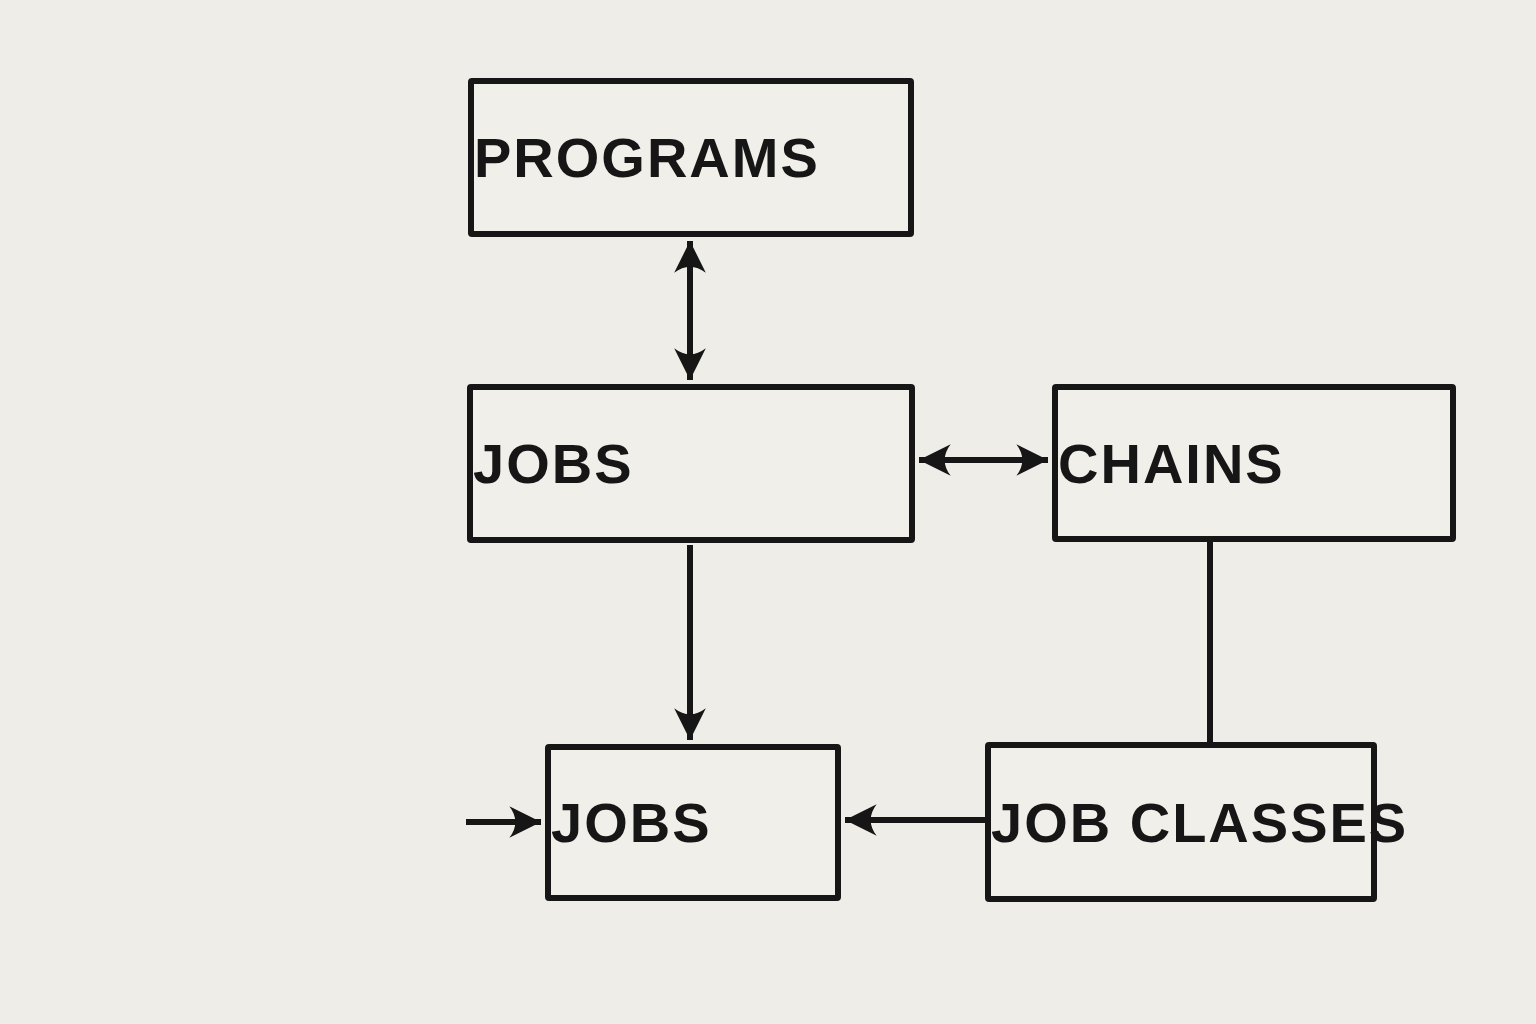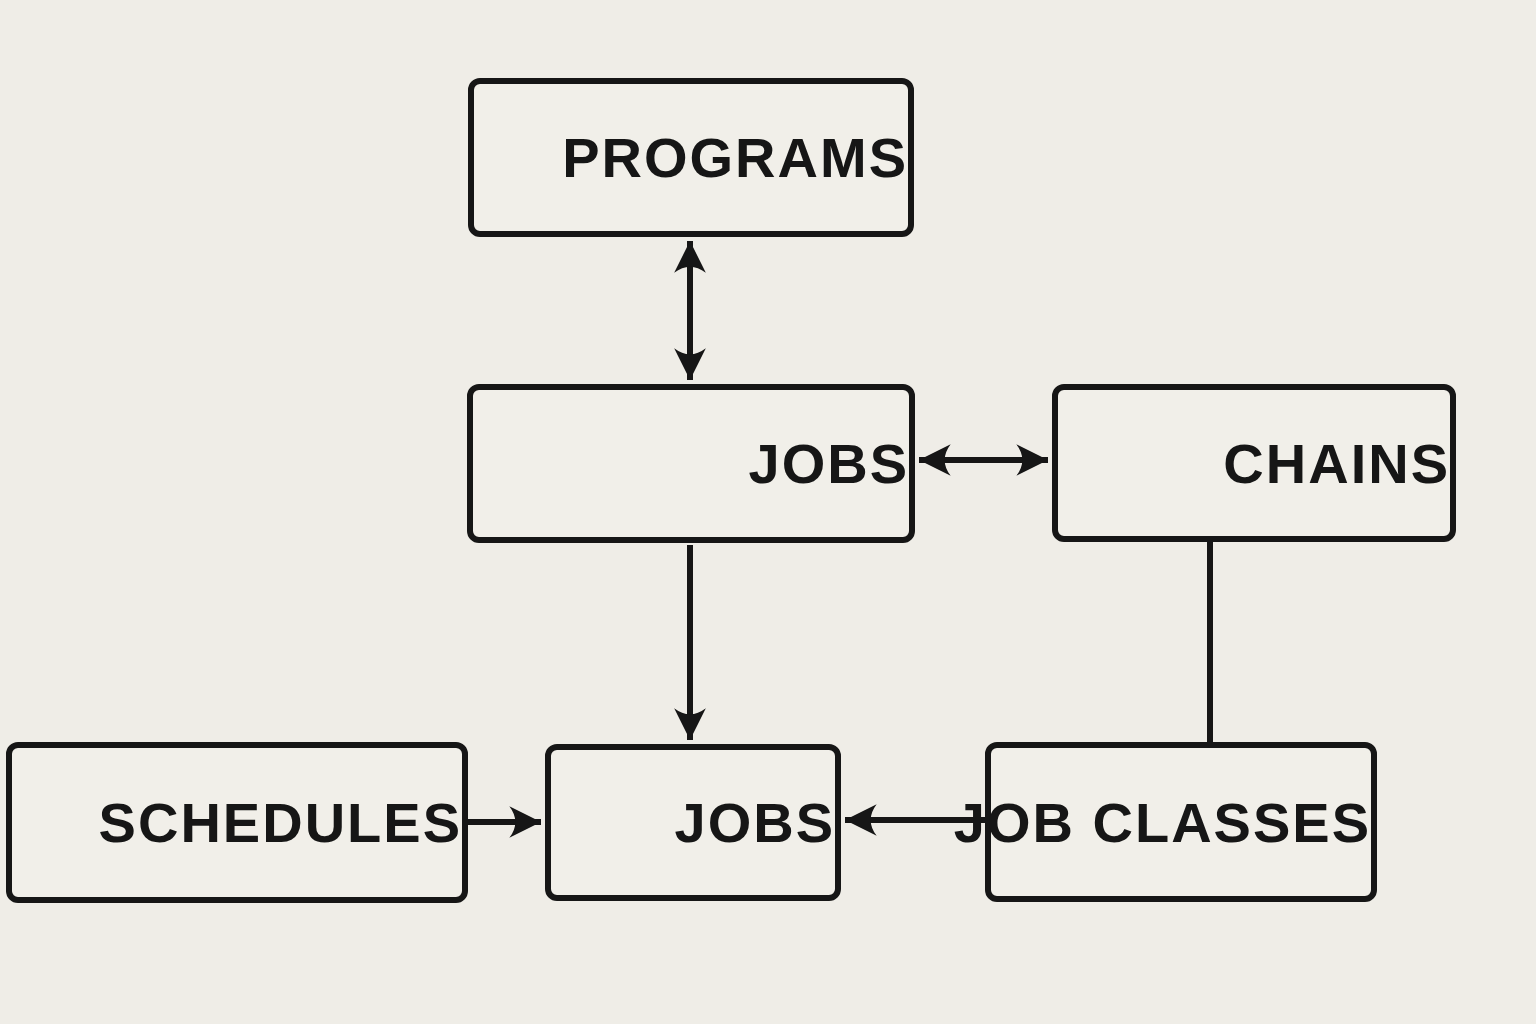--- a/index.html
+++ b/index.html
@@ -21,25 +21,25 @@
     left: 0;
     top: 0;
     width: 1536px;
     height: 1024px;
     pointer-events: none;
   }
   .node {
     position: absolute;
     box-sizing: border-box;
     border: 6px solid #161616;
-    border-radius: 12px;
+    border-radius: 4px;
     background: #F1EFE9;
     display: flex;
     align-items: center;
-    justify-content: flex-end;
+    justify-content: flex-start;
     font-weight: 700;
     font-size: 56px;
     letter-spacing: 2px;
     color: #161616;
     white-space: nowrap;
   }
   .n-programs    { left: 468px;  top: 78px;  width: 446px; height: 159px; }
   .n-jobs-top    { left: 467px;  top: 384px; width: 448px; height: 159px; }
   .n-chains      { left: 1052px; top: 384px; width: 404px; height: 158px; }
   .n-schedules   { left: 6px;    top: 742px; width: 462px; height: 161px; }
@@ -76,23 +76,20 @@
   </div>
 
   <div class="node n-jobs-top">
     <span>JOBS</span>
   </div>
 
   <div class="node n-chains">
     <span>CHAINS</span>
   </div>
 
-  <div class="node n-schedules">
-    <span>SCHEDULES</span>
-  </div>
 
   <div class="node n-jobs-bottom">
     <span>JOBS</span>
   </div>
 
   <div class="node n-job-classes">
     <span>JOB CLASSES</span>
   </div>
 
 </div>

